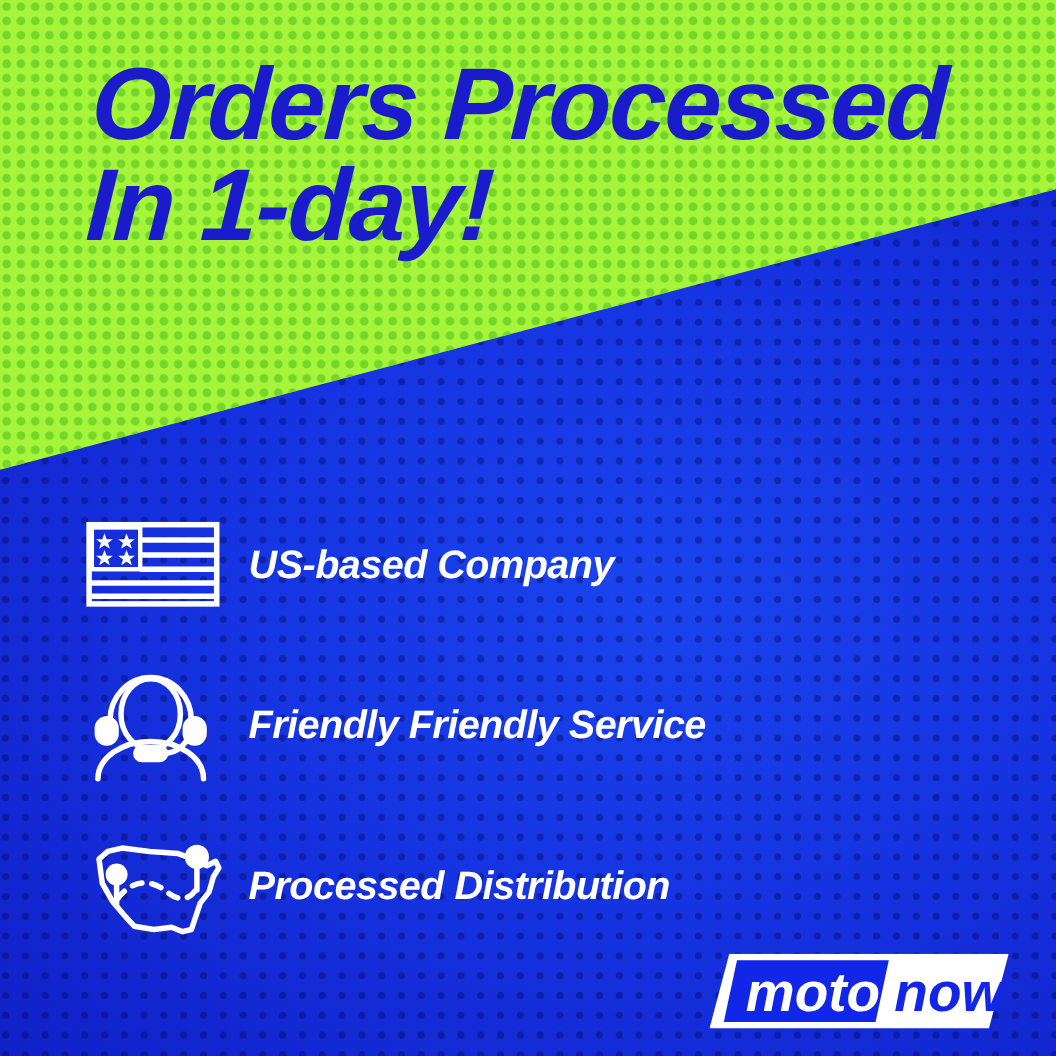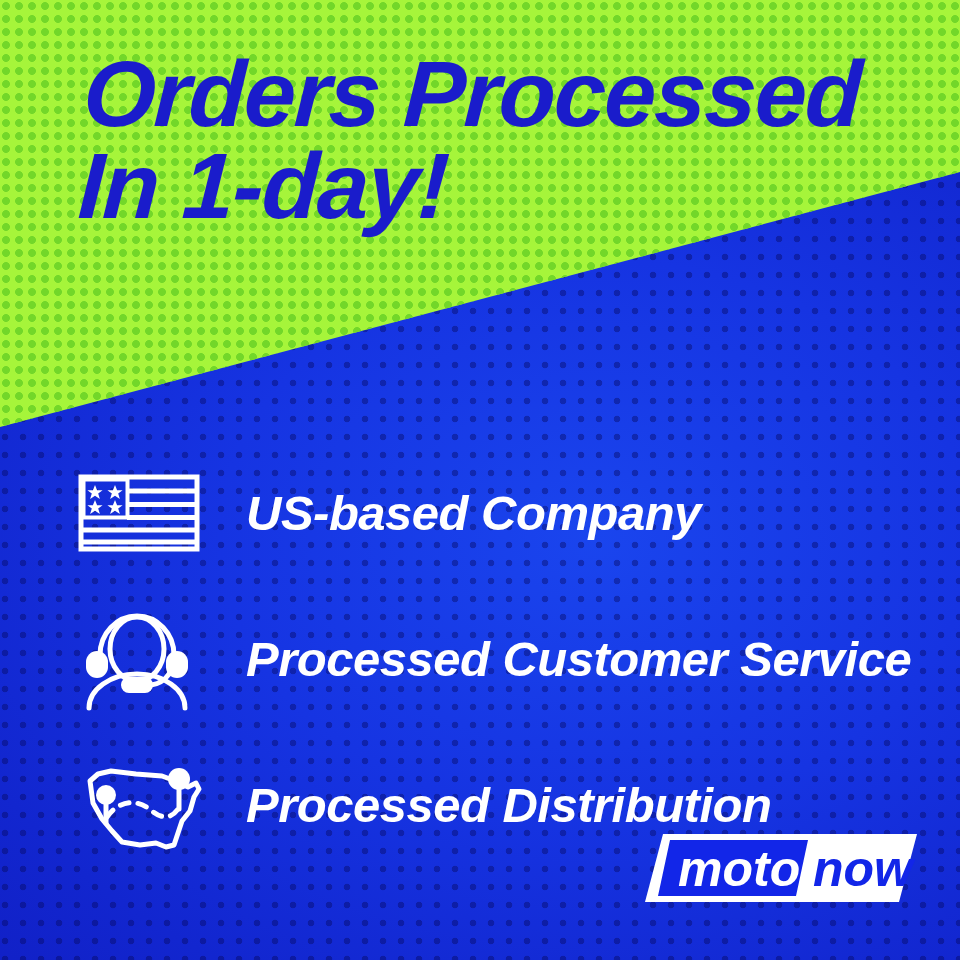--- a/index.html
+++ b/index.html
@@ -61,32 +61,32 @@
     display:flex;align-items:center;
     height:146px;
   }
   .feature-icon{
     width:124px;min-width:124px;height:110px;
     display:flex;align-items:center;justify-content:flex-start;
   }
   .feature-icon svg{display:block;overflow:visible;}
   .feature-label{
     color:#ffffff;
-    font-size:49px;
+    font-size:36px;
     font-weight:bold;
     font-style:italic;
     letter-spacing:-0.5px;
-    margin-left:44px;
+    margin-left:24px;
     white-space:nowrap;
   }
 
   
   .logo{
     position:absolute;
-    left:645px;top:834px;
+    left:645px;top:867px;
     width:272px;height:56px;
   }
   .logo svg{display:block;}
 </style>
 </head>
 <body>
 
 <div class="canvas">
 
   <div class="blue-base">
@@ -140,21 +140,21 @@
 
             <path d="M95,52 C95,70 82,78 70,78"></path>
           </g>
 
           <rect x="8" y="44" width="22" height="27" rx="11" fill="#fff"></rect>
           <rect x="88" y="44" width="22" height="27" rx="11" fill="#fff"></rect>
 
           <rect x="43" y="70" width="32" height="16" rx="8" fill="#fff"></rect>
         </svg>
       </div>
-      <div class="feature-label">Processed Customer Service</div>
+      <div class="feature-label">Friendly Friendly Service</div>
     </div>
 
     <div class="feature-row">
       <div class="feature-icon">
         <svg width="126" height="92" viewBox="0 0 126 92">
 
           <path d="M12,22 L20,15 L33,12 L58,15 L84,17 L92,20 L96,15 L102,16 L101,24
                    L110,28 L118,24 L121,30 L116,38 L112,52 L104,62 L100,74 L96,86
                    L88,88 L78,84 L62,86 L44,83 L34,72 L24,60 L15,44 Z" fill="none" stroke="#fff" stroke-width="5" stroke-linejoin="round"></path>
 

